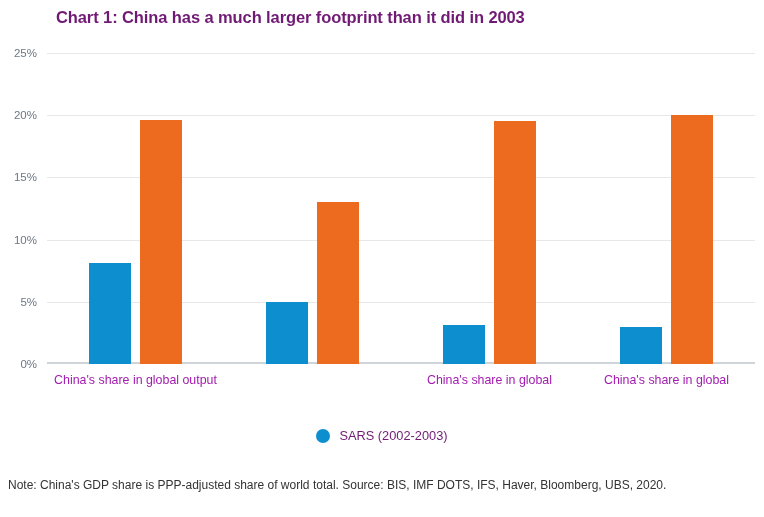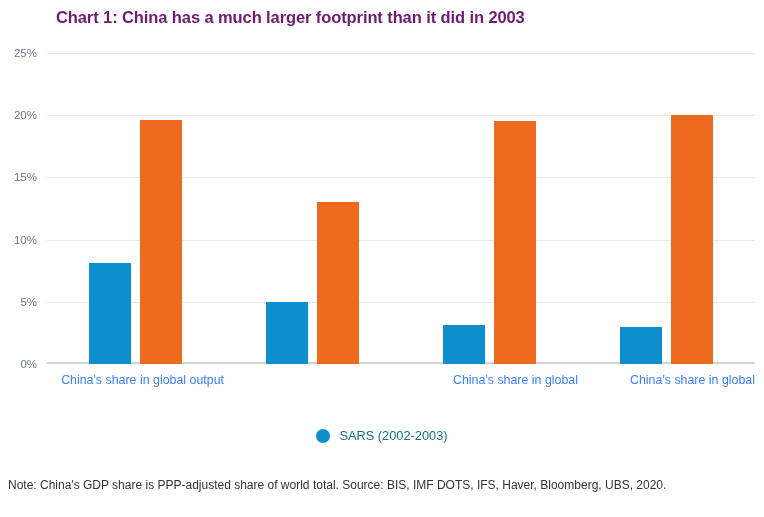--- a/index.html
+++ b/index.html
@@ -73,24 +73,24 @@
   #category-labels {
     position: absolute;
     left: 47px;
     top: 371px;
     width: 708px;
     height: 46px;
   }
   .cat-label {
     position: absolute;
     top: 0;
-    text-align: right;
+    text-align: center;
     font-size: 12.4px;
     line-height: 18px;
-    color: #3b82f6;
+    color: #a21caf;
   }
 
   
   #legend {
     position: absolute;
     left: 0;
     top: 428px;
     width: 764px;
     display: flex;
     justify-content: center;
@@ -105,21 +105,21 @@
   .legend-swatch {
     width: 14px;
     height: 14px;
     border-radius: 50%;
     flex: none;
   }
   .legend-swatch.series-0 { background: #0d8ecf; }
   .legend-swatch.series-1 { background: #ec6b1e; }
   .legend-label {
     font-size: 12.8px;
-    color: #0f766e;
+    color: #701a75;
     white-space: nowrap;
   }
 
   
   #footnote {
     position: absolute;
     left: 8px;
     top: 476px;
     width: 744px;
     font-size: 12px;

